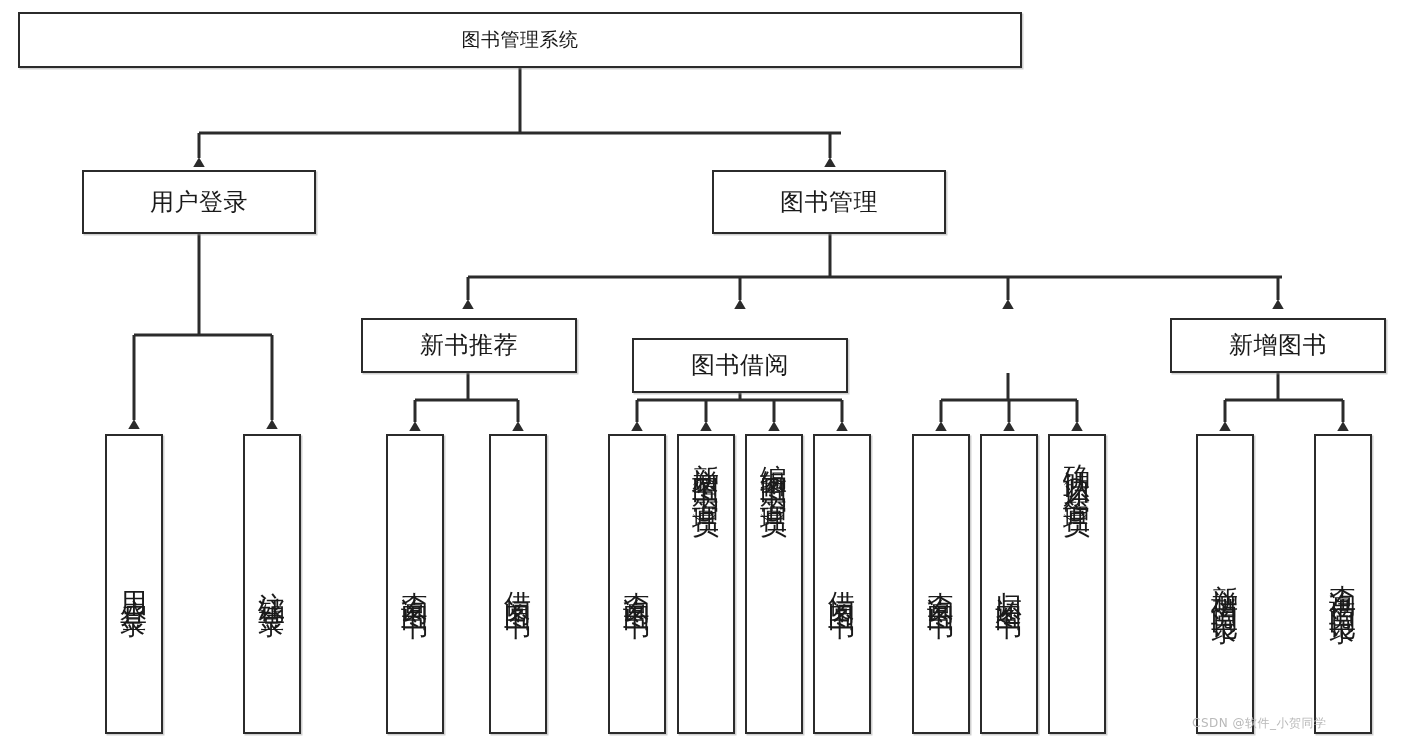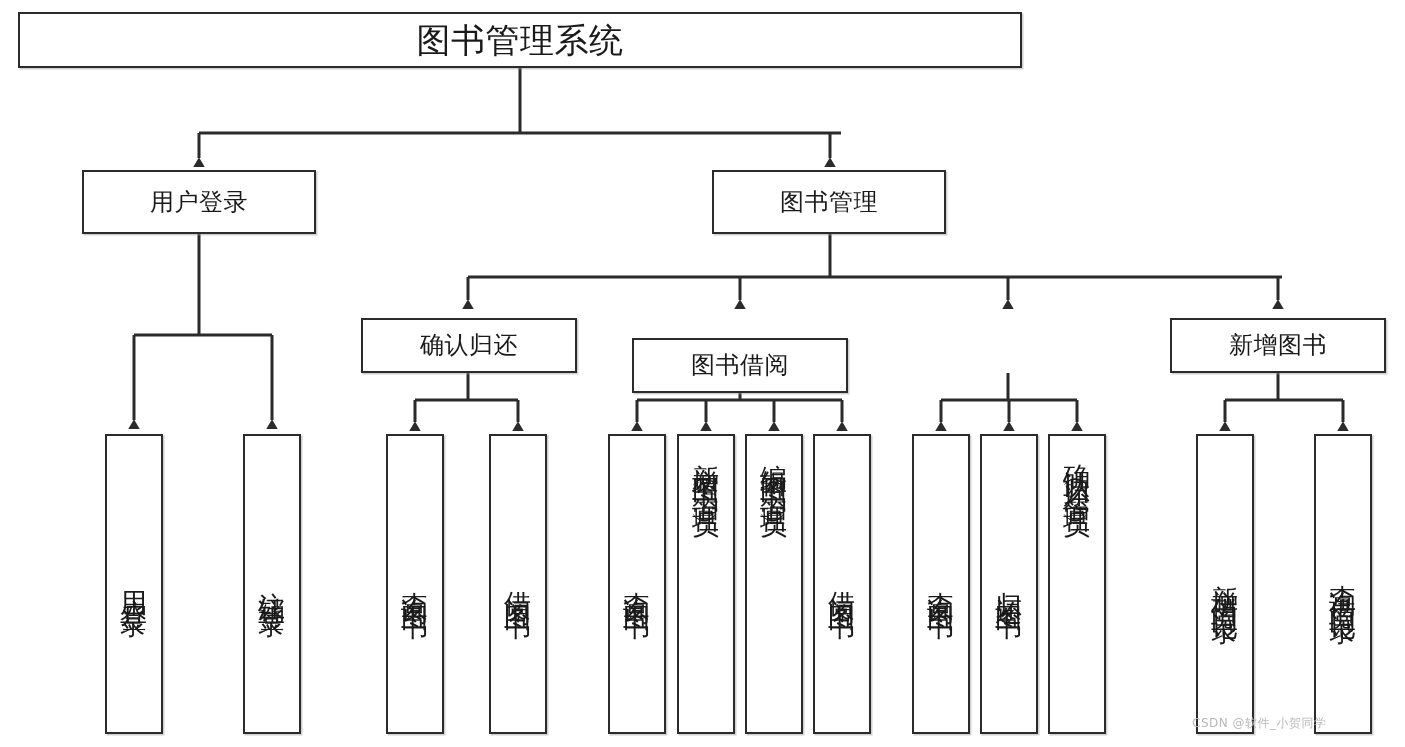--- a/index.html
+++ b/index.html
@@ -40,21 +40,21 @@
   .node .label {
     line-height: 1.12;
     text-align: center;
     white-space: pre;
   }
   
   .node.horiz .label {
     font-size: 24px;
     letter-spacing: 0.5px;
   }
-  .node.root .label { font-size: 34px; }
+  .node.root .label { font-size: 19px; }
   
   .node.vert {
     align-items: center;
     justify-content: center;
     padding: 6px 0;
   }
   .node.vert .label {
     writing-mode: vertical-rl;
     text-orientation: upright;
     font-size: 27px;
@@ -133,21 +133,21 @@
   </div>
 
   <div class="node horiz" style="left:82px; top:170px; width:234px; height:64px;">
     <span class="label">用户登录</span>
   </div>
   <div class="node horiz" style="left:712px; top:170px; width:234px; height:64px;">
     <span class="label">图书管理</span>
   </div>
 
   <div class="node horiz" style="left:361px; top:318px; width:216px; height:55px;">
-    <span class="label">确认归还</span>
+    <span class="label">新书推荐</span>
   </div>
   <div class="node horiz" style="left:632px; top:318px; width:216px; height:55px;margin-top:20px;">
     <span class="label">图书借阅</span>
   </div>
   <div class="node horiz" style="left:1170px; top:318px; width:216px; height:55px;">
     <span class="label">新增图书</span>
   </div>
 
   <div class="node vert" style="left:105px; top:434px; width:58px; height:300px;">
     <span class="label">用户登录</span>

